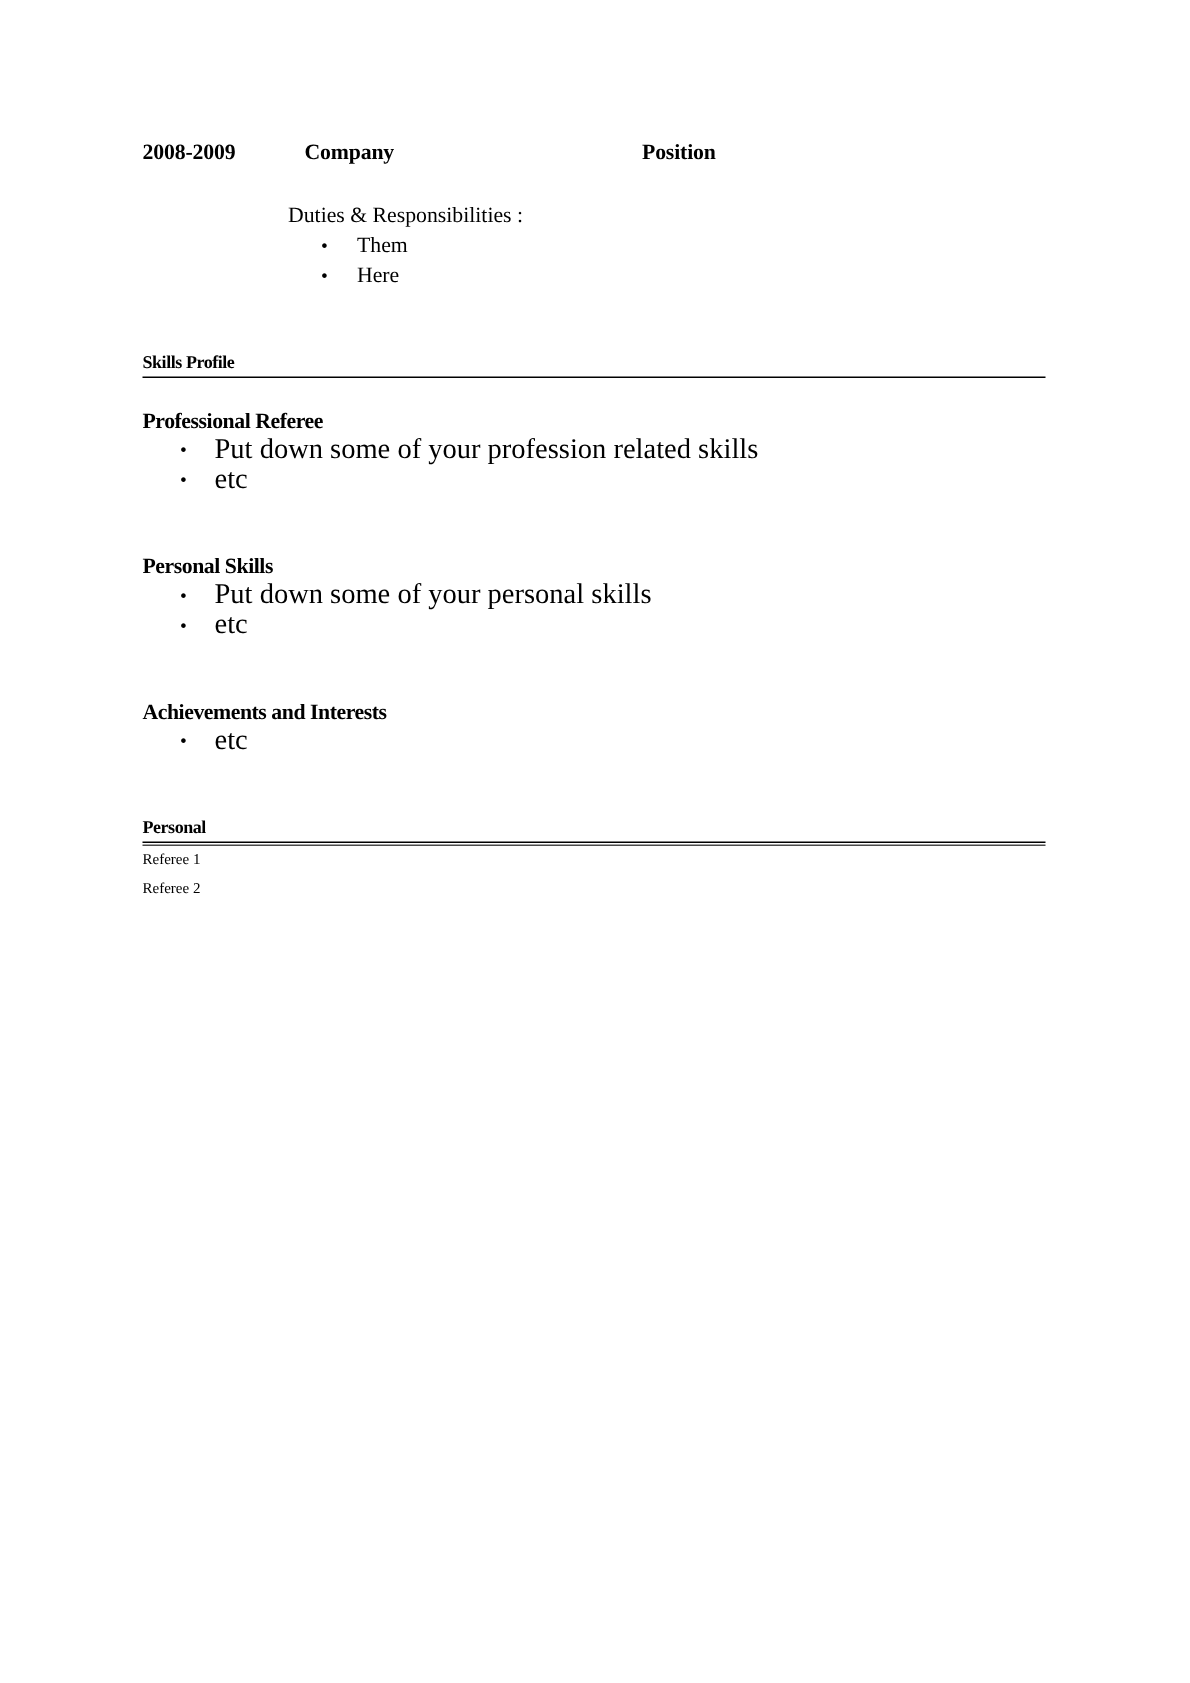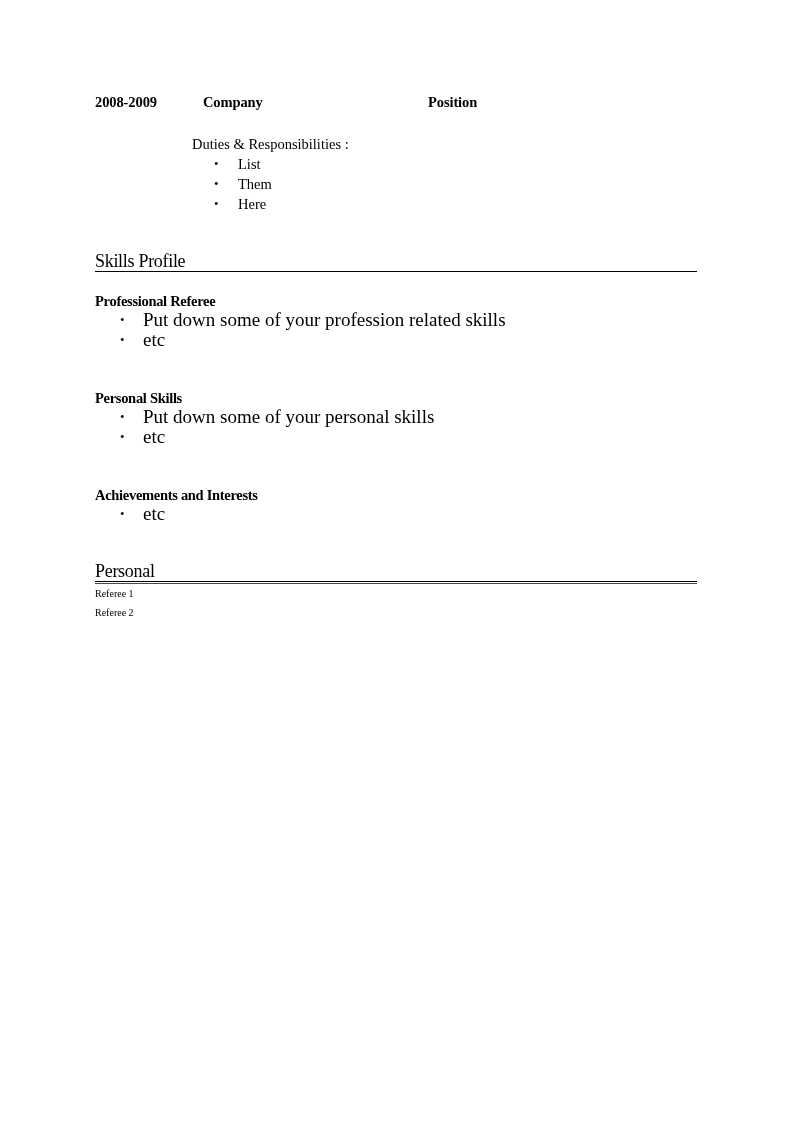--- a/index.html
+++ b/index.html
@@ -81,22 +81,22 @@
     top: 0;
     font-size: 13px;
     line-height: 20px;
   }
 
   
   .section {
     margin-top: 0;
   }
   .section-title {
-    font-weight: normal;
-    font-size: 18px;
+    font-weight: bold;
+    font-size: 12px;
     line-height: 18px;
     letter-spacing: -0.3px;
     white-space: nowrap;
   }
   .rule-single {
     border: 0;
     border-top: 1.4px solid #000000;
     margin: 1px 0 0 0;
     width: 602px;
     height: 0;
@@ -157,21 +157,20 @@
 
     <div class="exp-header">
       <span class="exp-dates">2008-2009</span>
       <span class="exp-company">Company</span>
       <span class="exp-position">Position</span>
     </div>
 
     <div class="duties-block">
       <div class="duties-label">Duties &amp; Responsibilities :</div>
       <ul class="plain">
-        <li>List</li>
         <li>Them</li>
         <li>Here</li>
       </ul>
     </div>
 
     <div class="gap-skills-profile"></div>
 
     <div class="section">
       <div class="section-title">Skills Profile</div>
       <hr class="rule-single">

